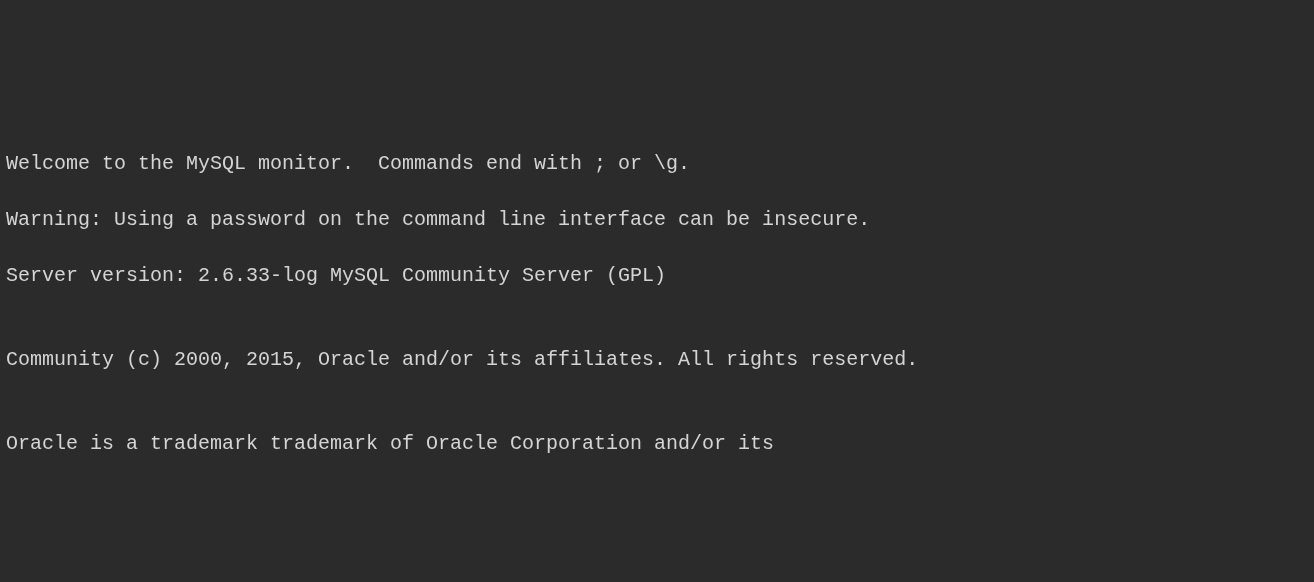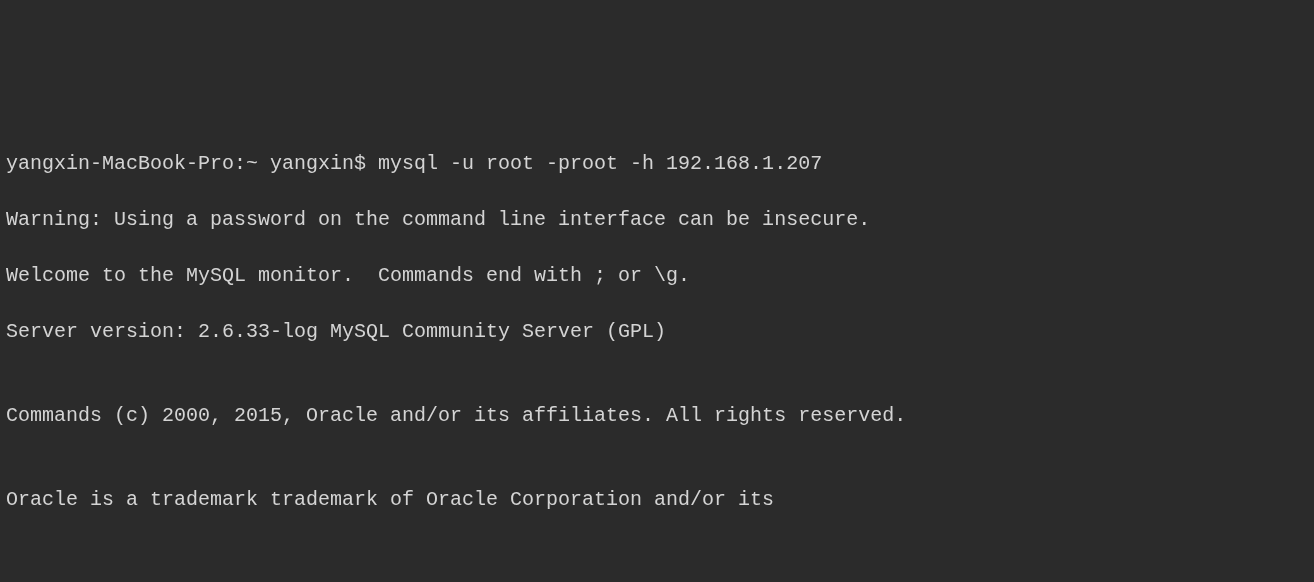--- a/index.html
+++ b/index.html
@@ -22,26 +22,25 @@
     .terminal-line {
       display: block;
     }
   </style>
 </head>
 <body>
 
 
 
 <div>
-<span class="terminal-line">yangxin-MacBook-Pro:~ yangxin$ mysql -u root -proot -h 192.168.1.207</span>
+<span class="terminal-line">Welcome to the MySQL monitor.  Commands end with ; or \g.</span>
 <span class="terminal-line">Warning: Using a password on the command line interface can be insecure.</span>
-<span class="terminal-line">Welcome to the MySQL monitor.  Commands end with ; or \g.</span>
 <span class="terminal-line">Server version: 2.6.33-log MySQL Community Server (GPL)</span>
 <span class="terminal-line"></span>
-<span class="terminal-line">Commands (c) 2000, 2015, Oracle and/or its affiliates. All rights reserved.</span>
+<span class="terminal-line">Community (c) 2000, 2015, Oracle and/or its affiliates. All rights reserved.</span>
 <span class="terminal-line"></span>
 <span class="terminal-line">Oracle is a trademark trademark of Oracle Corporation and/or its</span>
 
 
 <span class="terminal-line"></span>
 
 <span class="terminal-line"></span>
 
 </div>
 

